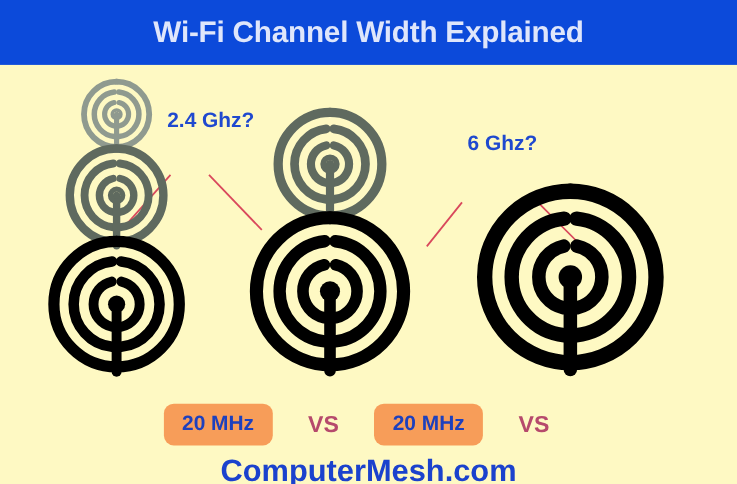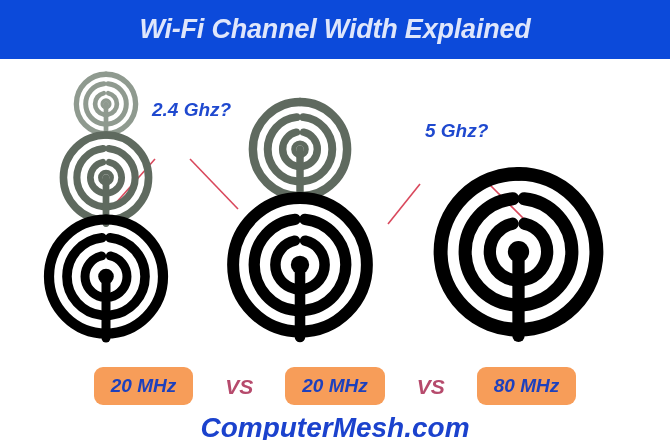--- a/index.html
+++ b/index.html
@@ -11,23 +11,22 @@
     height: 440px;
     overflow: hidden;
     font-family: "Liberation Sans", sans-serif;
     background: #aebcf6;
   }
 
   #page {
     position: relative;
     width: 670px;
     height: 440px;
-    background: #ffffff;
+    background: #fef9c3;
     overflow: hidden;
-    font-style: italic;
   }
 
   
   .header-bar {
     position: absolute;
     left: 0;
     top: 0;
     width: 670px;
     height: 59px;
     background: #0c4ada;
@@ -155,21 +154,21 @@
     <svg class="pointer-svg" viewBox="0 0 670 381">
 
       <line x1="155" y1="100" x2="115" y2="145" stroke="#d9485c" stroke-width="1.6"></line>
       <line x1="190" y1="100" x2="238" y2="150" stroke="#d9485c" stroke-width="1.6"></line>
 
       <line x1="420" y1="125" x2="388" y2="165" stroke="#d9485c" stroke-width="1.6"></line>
       <line x1="487" y1="123" x2="530" y2="166" stroke="#d9485c" stroke-width="1.6"></line>
     </svg>
 
     <div class="freq-label freq-24">2.4 Ghz?</div>
-    <div class="freq-label freq-5">5 Ghz?</div>
+    <div class="freq-label freq-5">6 Ghz?</div>
 
     <div class="icon-group group-left">
         <svg class="antenna faded-top" width="78" height="78" viewBox="0 0 100 100" style="margin-bottom: -23.4px;">
           <g fill="none" stroke="#8f9a8f" stroke-linecap="round">
             <path d="M 47.09 41.31 A 14 14 0 0 0 47.09 68.69" stroke-width="6"></path>
             <path d="M 52.91 41.31 A 14 14 0 0 1 52.91 68.69" stroke-width="6"></path>
             <path d="M 47.28 29.14 A 26 26 0 0 0 47.28 80.86" stroke-width="6.4"></path>
             <path d="M 52.72 29.14 A 26 26 0 0 1 52.72 80.86" stroke-width="6.4"></path>
             <path d="M 50.00 17.00 A 38 38 0 0 0 50.00 93.00" stroke-width="6.8"></path>
             <path d="M 50.00 17.00 A 38 38 0 0 1 50.00 93.00" stroke-width="6.8"></path>
@@ -241,21 +240,20 @@
           </g>
           <circle cx="50" cy="55" r="5.2" fill="#000000"></circle>
         </svg>
       </div>
 
     <div class="badge-row">
       <div class="badge">20 MHz</div>
       <div class="vs-text">VS</div>
       <div class="badge">20 MHz</div>
       <div class="vs-text">VS</div>
-      <div class="badge">80 MHz</div>
     </div>
 
     <div class="footer">
       <span class="footer-text">ComputerMesh.com</span>
     </div>
 
   </div>
 </div>
 
 </body></html>

